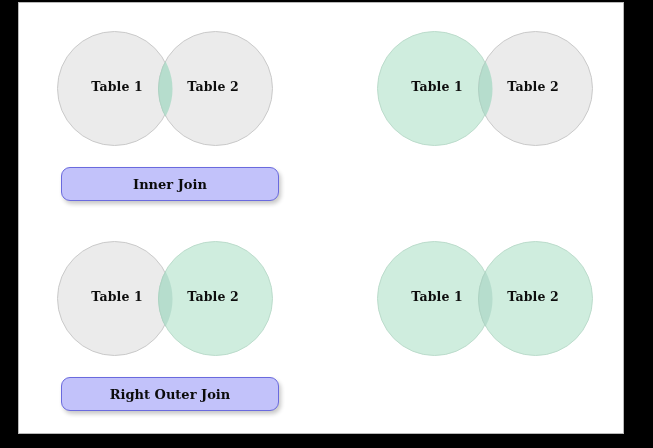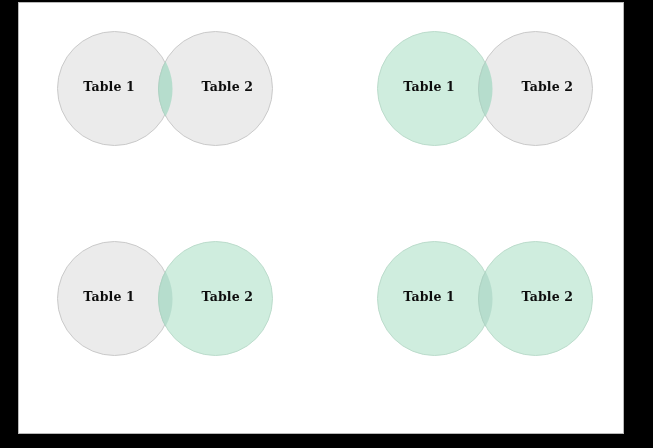--- a/index.html
+++ b/index.html
@@ -81,22 +81,22 @@
     position: absolute;
     top: 56px;
     width: 80px;
     text-align: center;
     font-family: "DejaVu Serif", serif;
     font-weight: bold;
     font-size: 12.5px;
     color: #0d0d0d;
     letter-spacing: .1px;
   }
-  .venn-label.lbl-left  { left: 21px; }
-  .venn-label.lbl-right { left: 125px; text-align: right; }
+  .venn-label.lbl-left  { left: 29px; }
+  .venn-label.lbl-right { left: 125px; }
 
   
   .join-button {
     position: absolute;
     left: 22px;
     top: 156px;
     width: 218px;
     height: 34px;
     background: #c2c2fa;
     border: 1.5px solid #6a6ade;
@@ -130,20 +130,23 @@
               <circle cx="67" cy="66" r="57.5"></circle>
             </clipPath>
           </defs>
           <g clip-path="url(#clip0)">
             <circle id="p0-lens" cx="168" cy="66" r="57.5" fill="#b6ddcd" stroke="#aed3c3" stroke-width="1"></circle>
           </g>
         </svg>
         <div class="venn-label lbl-left">Table 1</div>
         <div class="venn-label lbl-right">Table 2</div>
       </div>
+      <div class="join-button">
+        <span>Inner Join</span>
+      </div>
     </div>
 
     <div class="panel col-right row-top">
       <div class="venn">
         <div class="circle left fill-green" id="p1-cl"></div>
         <div class="circle right fill-gray" id="p1-cr"></div>
         <svg class="lens" viewBox="0 0 240 140">
           <defs>
             <clipPath id="clip1">
               <circle cx="67" cy="66" r="57.5"></circle>
@@ -168,20 +171,23 @@
               <circle cx="67" cy="66" r="57.5"></circle>
             </clipPath>
           </defs>
           <g clip-path="url(#clip2)">
             <circle id="p2-lens" cx="168" cy="66" r="57.5" fill="#b6ddcd" stroke="#aed3c3" stroke-width="1"></circle>
           </g>
         </svg>
         <div class="venn-label lbl-left">Table 1</div>
         <div class="venn-label lbl-right">Table 2</div>
       </div>
+      <div class="join-button">
+        <span>Right Outer Join</span>
+      </div>
     </div>
 
     <div class="panel col-right row-bottom">
       <div class="venn">
         <div class="circle left fill-green" id="p3-cl"></div>
         <div class="circle right fill-green" id="p3-cr"></div>
         <svg class="lens" viewBox="0 0 240 140">
           <defs>
             <clipPath id="clip3">
               <circle cx="67" cy="66" r="57.5"></circle>

